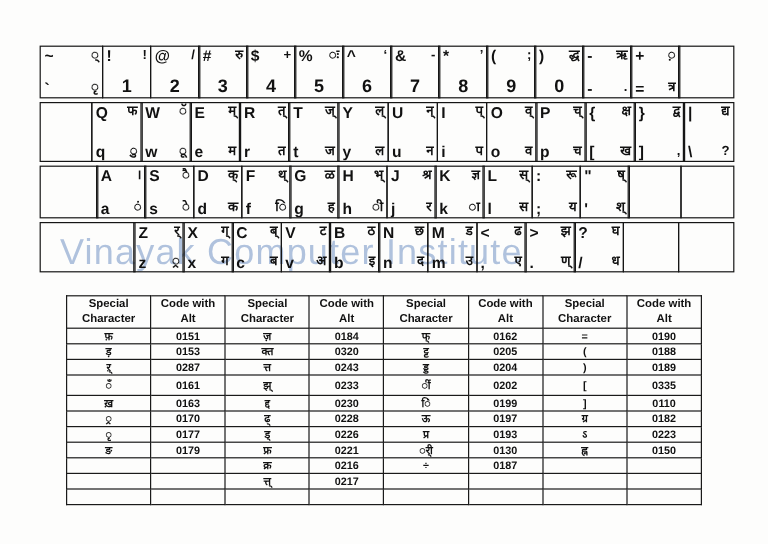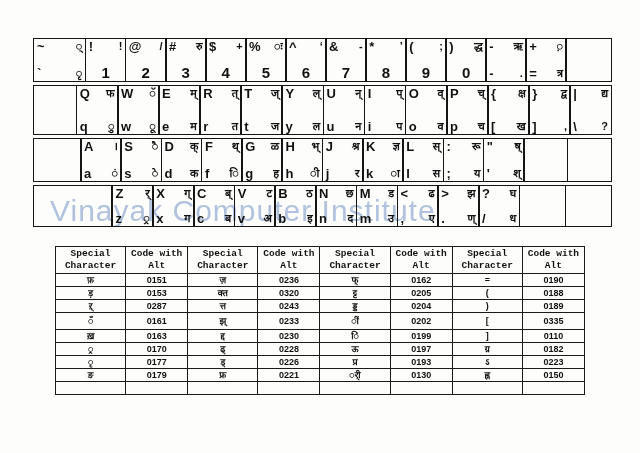--- a/index.html
+++ b/index.html
@@ -30,21 +30,21 @@
   .kdigit{font-weight:700;font-size:15px;}
   
   .alt-table{
     position:absolute;left:55px;top:246px;width:530px;z-index:2;
     border-collapse:collapse;table-layout:fixed;
   }
   .alt-table td,.alt-table th{
     border:1.2px solid #1a1a1a;padding:0 2px;text-align:center;
     overflow:hidden;white-space:nowrap;
   }
-  .alt-table th{font-size:9.5px;line-height:1.25;font-weight:700;height:26px;white-space:normal;font-family:Liberation Mono, monospace;}
+  .alt-table th{font-size:9.5px;line-height:1.25;font-weight:700;height:26px;white-space:normal;}
   .alt-table td{height:12px;font-size:9px;font-weight:700;line-height:1;}
   .col-char{width:70px;}
   .col-code{width:62px;}
 </style>
 </head>
 <body>
 
 <div class="watermark">Vinayak Computer Institute</div>
 
 <div class="kb">
@@ -545,21 +545,21 @@
         <th>Code with Alt</th>
         <th>Special Character</th>
         <th>Code with Alt</th>
         <th>Special Character</th>
         <th>Code with Alt</th>
       </tr>
       <tr>
         <td>फ़</td>
         <td>0151</td>
         <td>ज़</td>
-        <td>0236</td>
+        <td>0184</td>
         <td>फ्</td>
         <td>0162</td>
         <td>=</td>
         <td>0190</td>
       </tr>
       <tr>
         <td>ड़</td>
         <td>0153</td>
         <td>क्त</td>
         <td>0320</td>
@@ -624,20 +624,40 @@
         <td>फ्र</td>
         <td>0221</td>
         <td>र्ी</td>
         <td>0130</td>
         <td>ह्न</td>
         <td>0150</td>
       </tr>
       <tr>
         <td></td>
         <td></td>
+        <td>क्र</td>
+        <td>0216</td>
+        <td>÷</td>
+        <td>0187</td>
+        <td></td>
+        <td></td>
+      </tr>
+      <tr>
+        <td></td>
+        <td></td>
+        <td>त्त्</td>
+        <td>0217</td>
+        <td></td>
+        <td></td>
+        <td></td>
+        <td></td>
+      </tr>
+      <tr>
+        <td></td>
+        <td></td>
         <td></td>
         <td></td>
         <td></td>
         <td></td>
         <td></td>
         <td></td>
       </tr>
     </tbody>
 </table>
 

